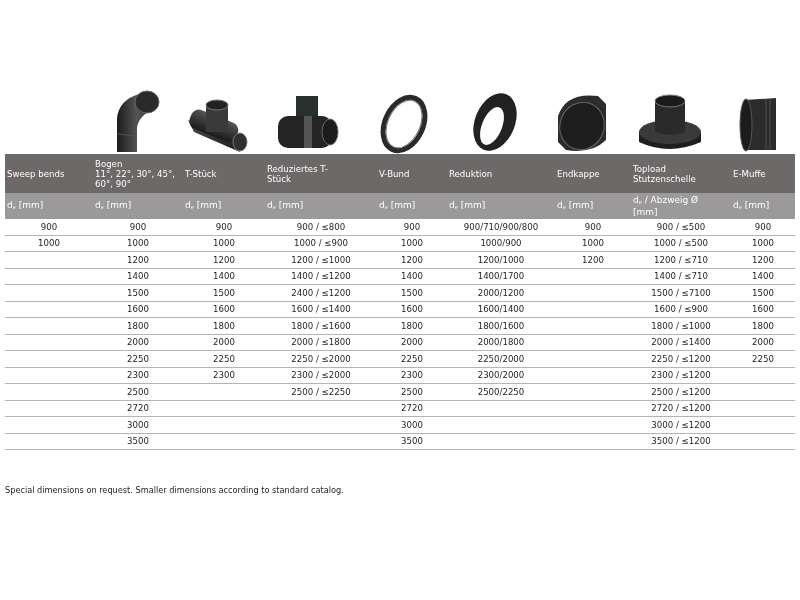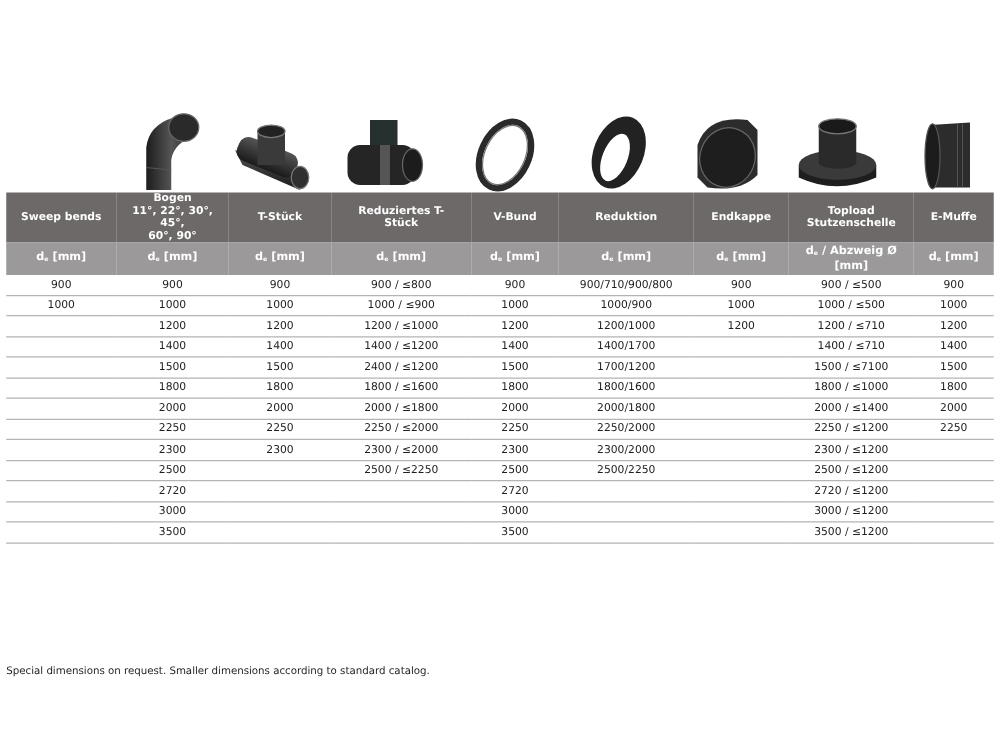--- a/index.html
+++ b/index.html
@@ -1,26 +1,26 @@
 <!DOCTYPE html>
 <html><head>
 <meta charset="utf-8">
 <style>
   html, body { margin: 0; padding: 0; background: #ffffff; }
   body { width: 800px; height: 600px; position: relative; overflow: hidden;
          font-family: "DejaVu Sans", sans-serif; color: #1a1a1a; }
   .images { position: absolute; left: 5px; top: 78px; width: 790px; height: 76px; }
   .img-cell { position: absolute; top: 0; height: 76px; display: flex; align-items: flex-end; justify-content: center; }
   table { position: absolute; left: 5px; top: 154px; width: 790px; border-collapse: collapse; table-layout: fixed; }
-  th { font-weight: bold; color: #ffffff; text-align: center; font-size: 8.6px; line-height: 10px; padding: 0 2px; }
+  th { font-weight: normal; color: #ffffff; text-align: left; font-size: 8.6px; line-height: 10px; padding: 0 2px; }
   tr.head th { background: #6d6968; height: 39px; }
   tr.sub th { background: #9b9999; height: 26px; font-size: 9px; }
   td { font-size: 8.6px; text-align: center; height: 15.5px; padding: 0; border-bottom: 1px solid #b4b4b4; color: #1e1e1e; }
   .sub-e { font-size: 5px; vertical-align: -1px; }
-  .footnote { position: absolute; left: 5px; top: 531px; font-size: 8.2px; color: #1e1e1e; }
+  .footnote { position: absolute; left: 5px; top: 485px; font-size: 8.2px; color: #1e1e1e; }
 </style>
 </head>
 <body>
 
 <div class="images">
 
   <div class="img-cell" style="left:88px;width:88px;">
     <svg width="56" height="66" viewBox="0 0 56 66">
       <defs>
           <linearGradient id="g1" x1="0" x2="1">
@@ -191,24 +191,35 @@
         <td></td>
         <td>1400 / ≤710</td>
         <td>1400</td>
       </tr>
       <tr>
         <td></td>
         <td>1500</td>
         <td>1500</td>
         <td>2400 / ≤1200</td>
         <td>1500</td>
-        <td>1700/1200</td>
+        <td>2000/1200</td>
         <td></td>
         <td>1500 / ≤7100</td>
         <td>1500</td>
+      </tr>
+      <tr>
+        <td></td>
+        <td>1600</td>
+        <td>1600</td>
+        <td>1600 / ≤1400</td>
+        <td>1600</td>
+        <td>1600/1400</td>
+        <td></td>
+        <td>1600 / ≤900</td>
+        <td>1600</td>
       </tr>
       <tr>
         <td></td>
         <td>1800</td>
         <td>1800</td>
         <td>1800 / ≤1600</td>
         <td>1800</td>
         <td>1800/1600</td>
         <td></td>
         <td>1800 / ≤1000</td>

